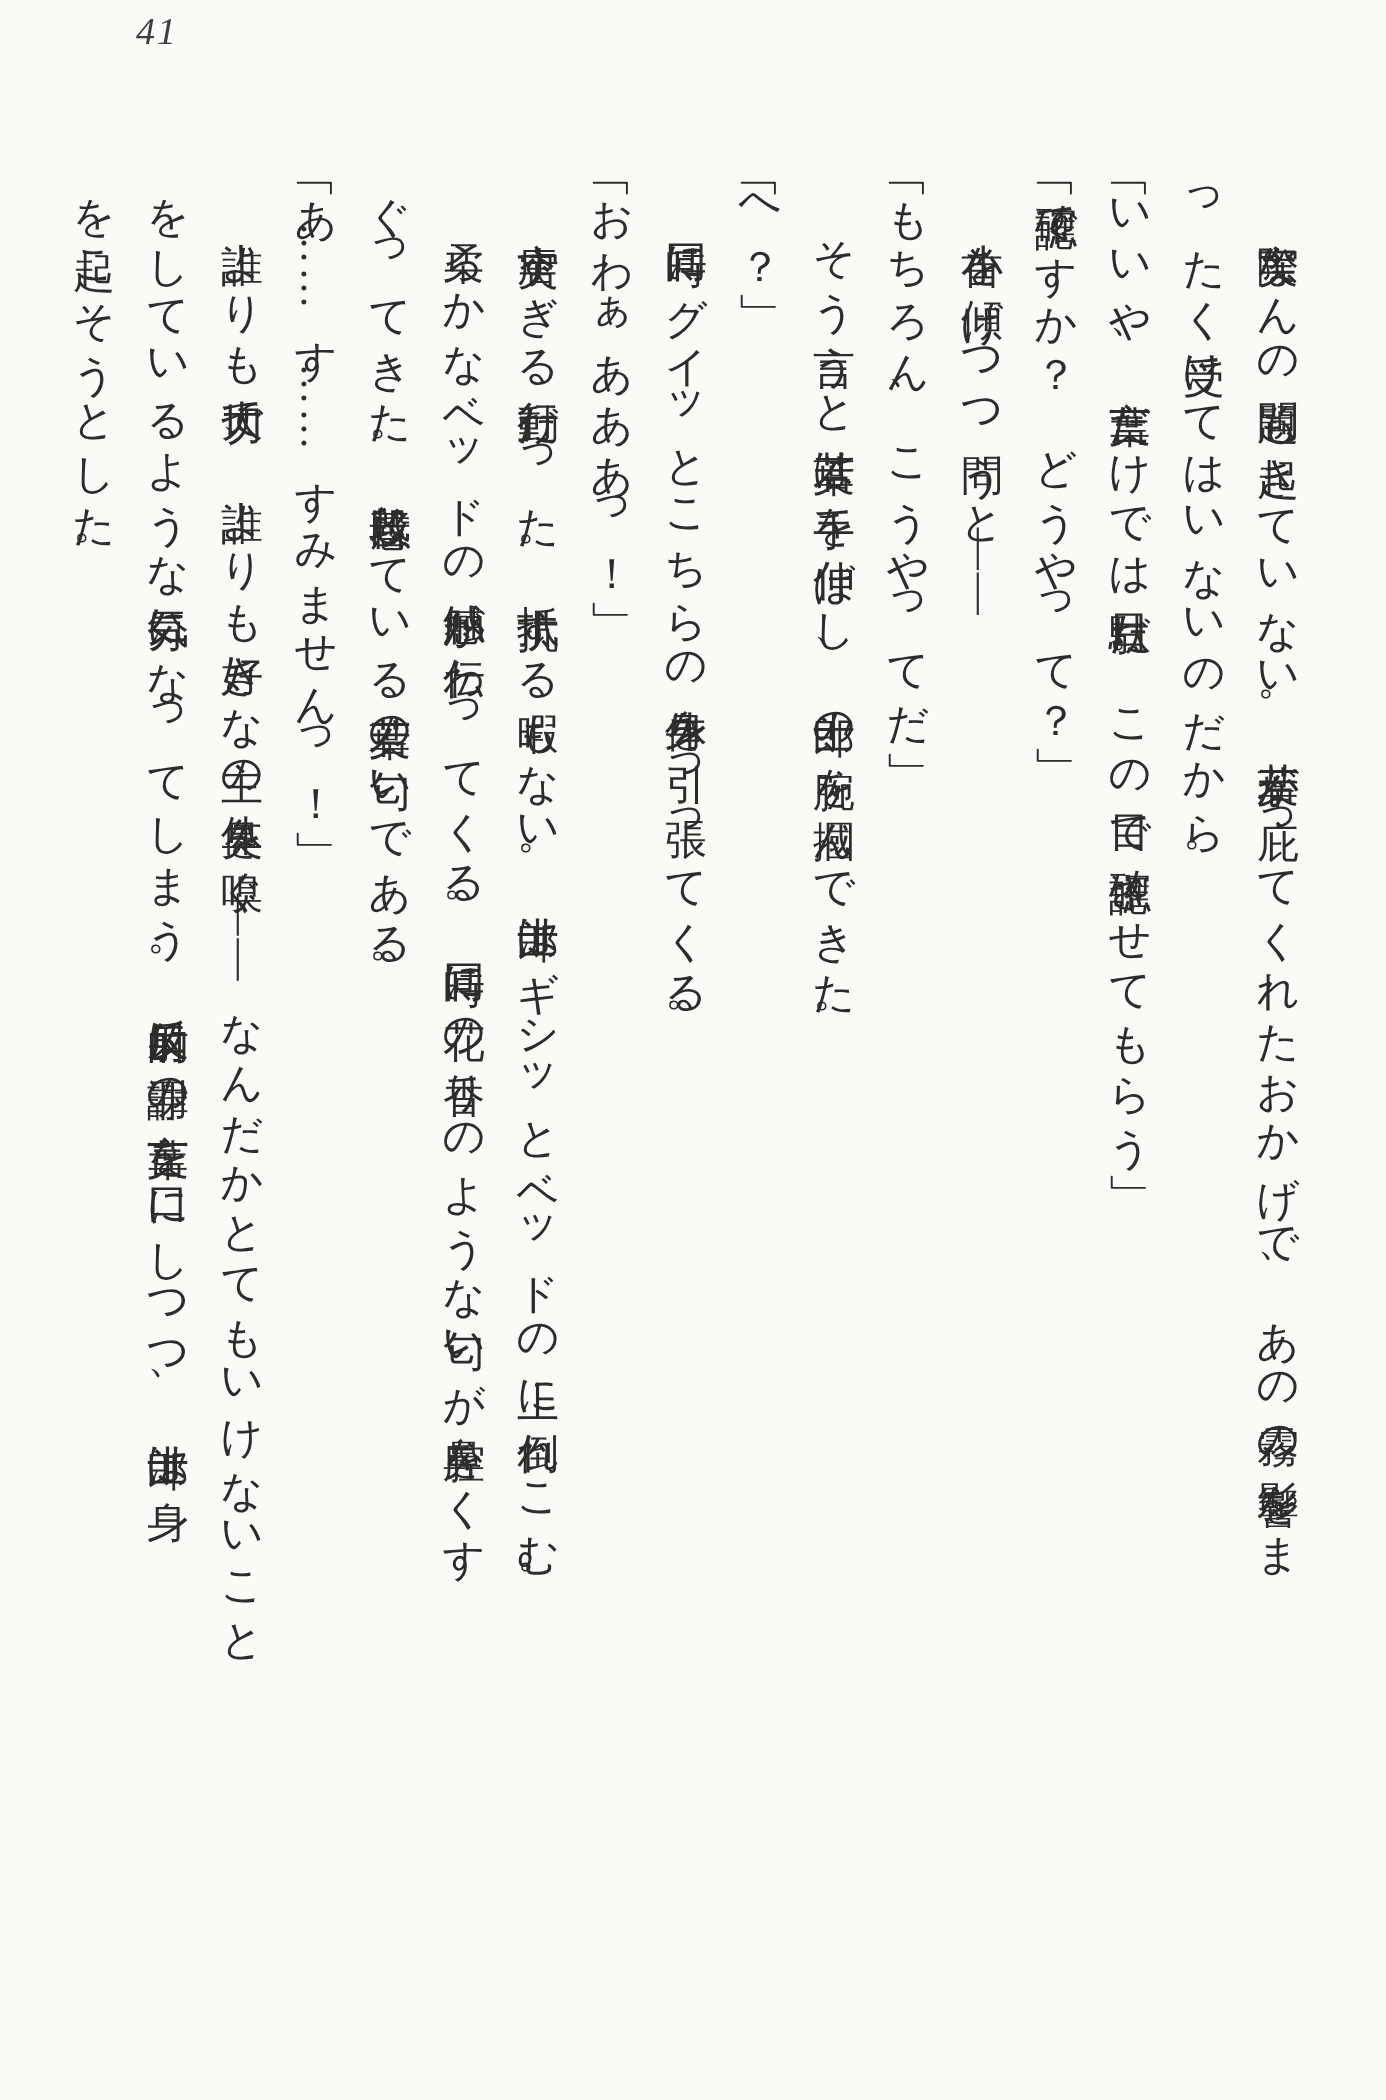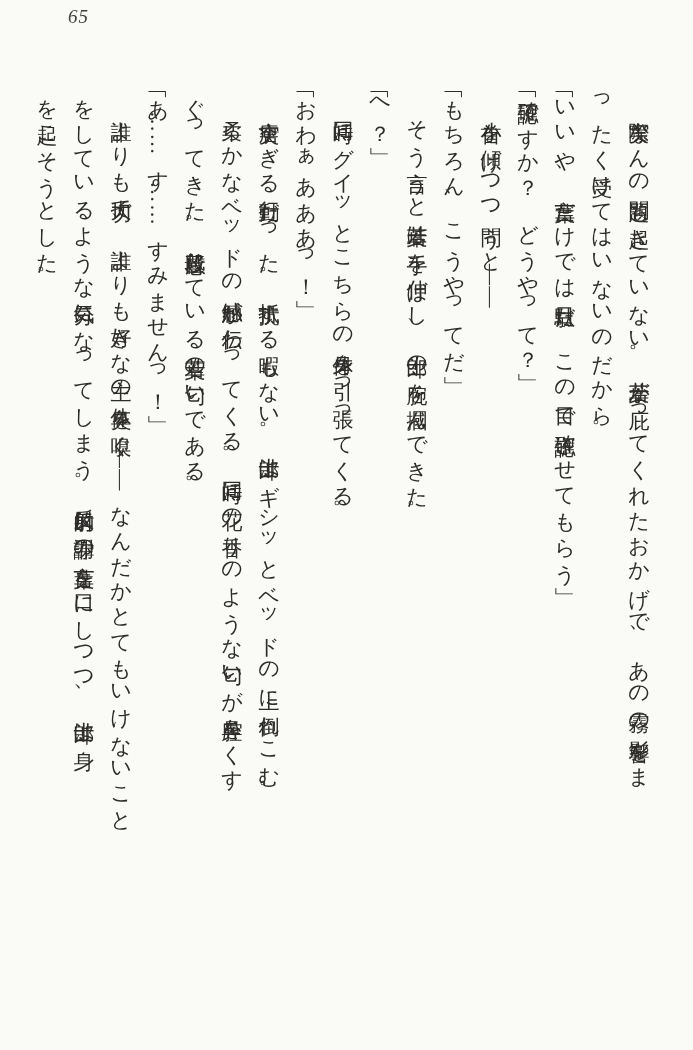--- a/index.html
+++ b/index.html
@@ -33,21 +33,21 @@
     letter-spacing: 1.5px;
     text-align: left;
   }
   .line { margin: 0; padding: 0; }
   .line.indent { text-indent: 1em; }
 </style>
 </head>
 <body>
 
 <div class="page">
-  <div class="page-number">65</div>
+  <div class="page-number">41</div>
   <div class="text-block">
     <p class="line indent">実際なんの問題も起きていない。若葉が庇ってくれたおかげで、あの霧の影響をま</p>
     <p class="line">ったく受けてはいないのだから。</p>
     <p class="line">「いいや、言葉だけでは駄目だ。この目で確認させてもらう」</p>
     <p class="line">「確認ですか？　どうやって？」</p>
     <p class="line indent">小首を傾げつつ問うと――</p>
     <p class="line">「もちろん、こうやってだ」</p>
     <p class="line indent">そう言うと若葉は手を伸ばし、士郎の腕を摑んできた。</p>
     <p class="line">「へ？」</p>
     <p class="line indent">同時にグイッとこちらの身体を引っ張ってくる。</p>

